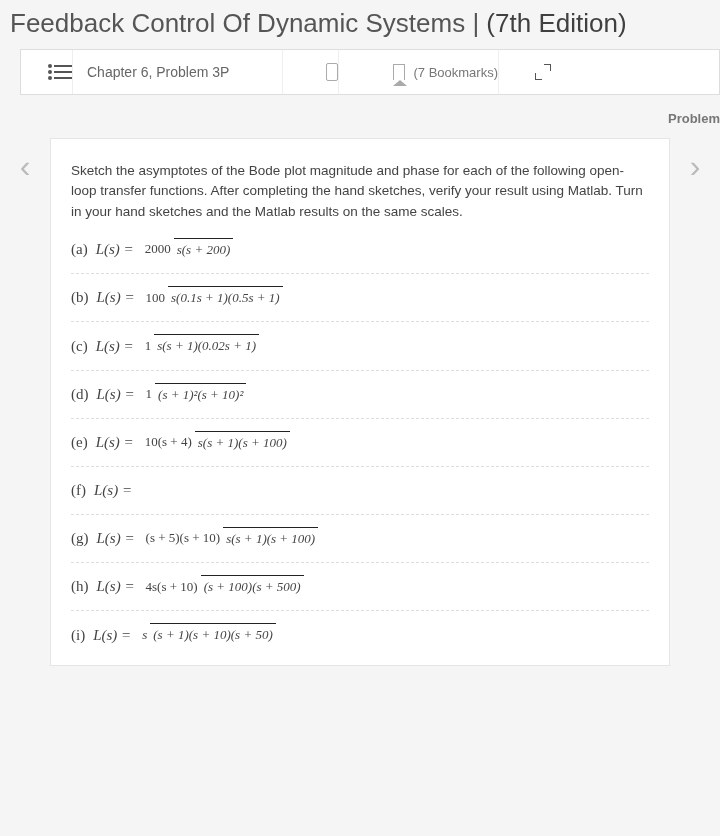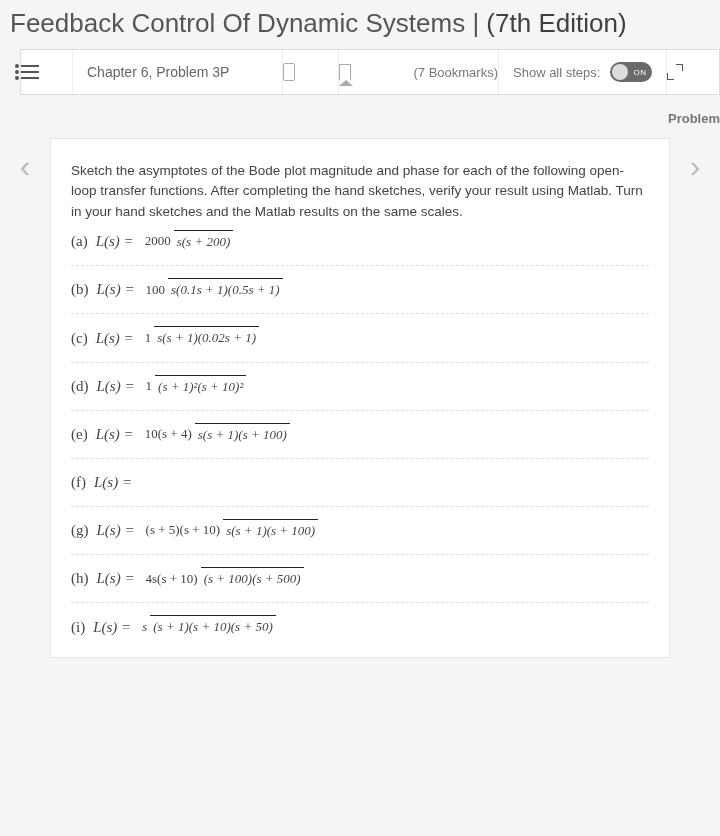--- a/index.html
+++ b/index.html
@@ -24,21 +24,21 @@
     display: flex;
     align-items: center;
     background: #fff;
     border: 1px solid #ddd;
     height: 46px;
     margin-left: 20px;
   }
   .tb-cell {
     display: flex;
     align-items: center;
-    justify-content: space-between;
+    justify-content: flex-end;
     height: 100%;
     border-right: 1px solid #eee;
   }
   .tb-hamburger { width: 52px; }
   .tb-chapter { flex: 0 0 210px; justify-content: flex-start; padding-left: 14px; font-size: 14px; color: #666; }
   .tb-blank { width: 56px; }
   .tb-bookmark { width: 160px; font-size: 13px; color: #777; gap: 8px; }
   .tb-steps { flex: 1; justify-content: flex-start; padding-left: 14px; font-size: 13px; color: #777; gap: 10px; }
   .tb-expand { width: 52px; border-right: none; }
   .icon-lines { width: 18px; height: 14px; position: relative; }
@@ -78,21 +78,21 @@
   }
   .card {
     flex: 1;
     background: #fff;
     border: 1px solid #e5e5e5;
     padding: 22px 20px 18px 20px;
     font-size: 13.5px;
     color: #444;
     line-height: 1.5;
   }
-  .prompt { margin-bottom: 4px; }
+  .prompt { margin-bottom: 12px; }
   .eqrow {
     display: flex; align-items: center;
     padding: 12px 0 12px 0;
     border-bottom: 1px dashed #ddd;
     font-family: "Times New Roman", serif;
     font-size: 15px;
   }
   .eqrow:first-of-type { padding-top: 4px; }
   .eqrow:last-of-type { border-bottom: none; padding-bottom: 0; }
   .elabel { margin-right: 8px; }
@@ -116,27 +116,20 @@
       </div>
   </div>
   <div class="tb-cell tb-chapter">Chapter 6, Problem 3P</div>
   <div class="tb-cell tb-blank">
     <div class="icon-rect"></div>
   </div>
   <div class="tb-cell tb-bookmark">
     <div class="icon-bookmark"></div>
     <span>(7 Bookmarks)</span>
   </div>
-  <div class="tb-cell tb-steps">
-    <span>Show all steps:</span>
-    <div class="toggle">
-      <div class="knob"></div>
-      <span class="lbl">ON</span>
-    </div>
-  </div>
   <div class="tb-cell tb-expand">
     <div class="icon-expand"></div>
   </div>
 </div>
 
 <div class="sub-header">Problem</div>
 
 <div class="content-row">
   <div class="nav-arrow"><span>‹</span></div>
 

